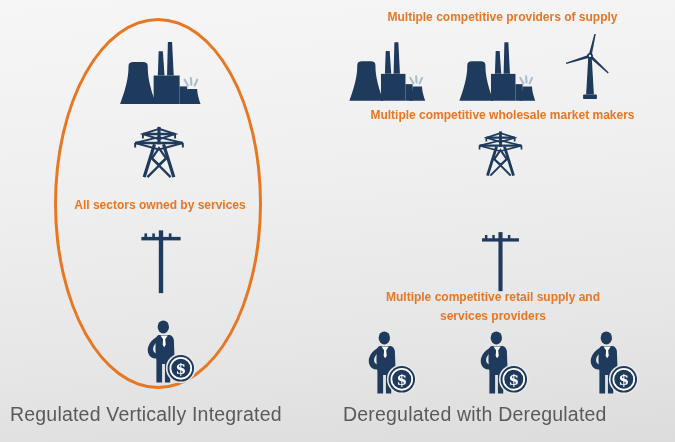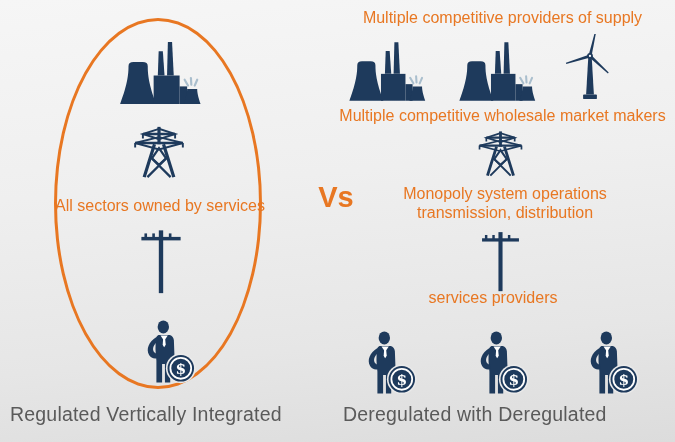--- a/index.html
+++ b/index.html
@@ -14,22 +14,22 @@
     position:relative;
     width:675px;height:442px;
     overflow:hidden;
     background:linear-gradient(175deg,#f6f6f6 0%,#efefef 40%,#e6e6e6 75%,#dcdcdc 100%);
   }
   .abs{position:absolute;}
   .icon{display:block;width:100%;height:100%;color:var(--navy);}
   .orange-label{
     position:absolute;
     color:var(--orange);
-    font-size:16px;
-    font-weight:400;
+    font-size:12px;
+    font-weight:700;
     line-height:19px;
     text-align:center;
   }
   .caption{
     position:absolute;
     color:var(--gray);
     font-size:19.5px;
     font-weight:400;
     text-align:left;
     letter-spacing:.2px;
@@ -143,21 +143,20 @@
   </div>
 
   <div class="abs" style="left:140px;top:320px;width:58px;height:65px;">
     <svg class="icon">
         <use href="#ic-man"></use>
       </svg>
   </div>
 
   <div class="caption" style="left:10px;top:403px;width:320px;">Regulated Vertically Integrated</div>
 
-  <div class="vs">Vs</div>
 
   <div class="orange-label" style="left:335px;top:8px;width:335px;">Multiple competitive providers of supply</div>
 
   <div class="abs" style="left:347px;top:40px;width:79px;height:63px;">
     <svg class="icon">
         <use href="#ic-plant"></use>
       </svg>
   </div>
   <div class="abs" style="left:457px;top:40px;width:79px;height:63px;">
     <svg class="icon">
@@ -171,32 +170,29 @@
   </div>
 
   <div class="orange-label" style="left:330px;top:106px;width:345px;">Multiple competitive wholesale market makers</div>
 
   <div class="abs" style="left:475px;top:128px;width:51px;height:51px;">
     <svg class="icon">
         <use href="#ic-tower"></use>
       </svg>
   </div>
 
-  <div class="orange-label" style="left:380px;top:184px;width:250px;">
-    <div>Monopoly system operations</div>
-    <div>transmission, distribution</div>
-  </div>
 
   <div class="abs" style="left:480px;top:227px;width:41px;height:66px;">
     <svg class="icon">
         <use href="#ic-pole"></use>
       </svg>
   </div>
 
   <div class="orange-label" style="left:357px;top:288px;width:272px;">
+    <div>Multiple competitive retail supply and</div>
     <div>services providers</div>
   </div>
 
   <div class="abs" style="left:361px;top:331px;width:58px;height:65px;">
     <svg class="icon">
         <use href="#ic-man"></use>
       </svg>
   </div>
   <div class="abs" style="left:473px;top:331px;width:58px;height:65px;">
     <svg class="icon">

